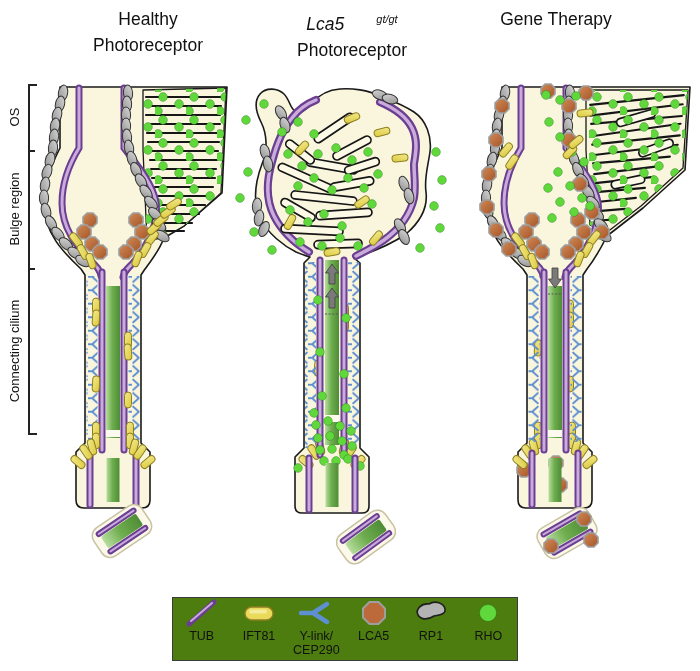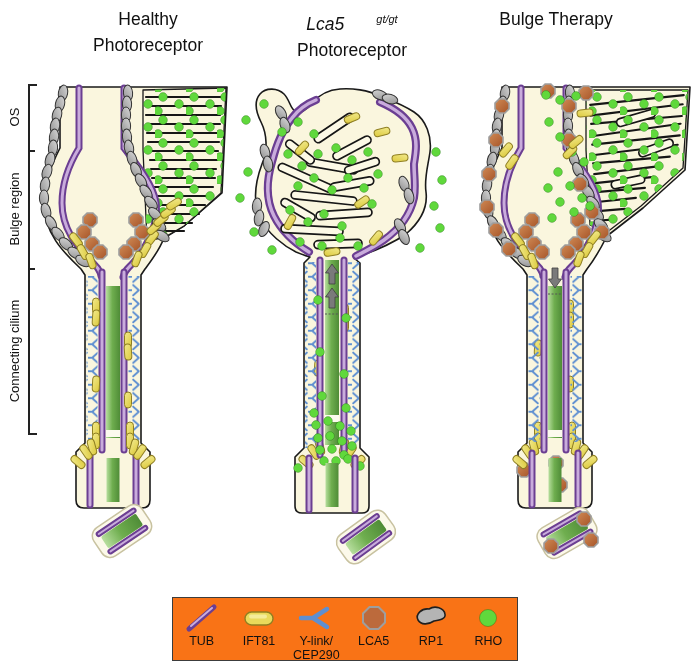--- a/index.html
+++ b/index.html
@@ -9,22 +9,22 @@
   .title{position:absolute;top:6px;width:230px;transform:translateX(-50%);
          text-align:center;font-size:17.5px;line-height:26px;color:#111;}
   .title i{font-style:italic;}
   .title sup{font-size:11px;font-style:italic;padding-left:32px;}
   
   .bracket-line{position:absolute;background:#222;}
   .vlabel{position:absolute;transform:translate(-50%,-50%) rotate(-90deg);
           white-space:nowrap;font-size:13px;color:#111;}
   
   .legend{position:absolute;left:172px;top:597px;width:346px;height:64px;
-          border:1.5px solid #3c3c3c;background:#f97316;display:flex;
-          justify-content:space-around;align-items:flex-start;padding-top:5px;box-sizing:border-box;}
+          border:1.5px solid #3c3c3c;background:#4d7c0f;display:flex;
+          justify-content:space-around;align-items:flex-start;box-sizing:border-box;}
   .legend-item{display:flex;flex-direction:column;align-items:center;width:47px;}
   .legend-label{font-size:12.5px;line-height:14px;margin-top:1px;text-align:center;white-space:pre-line;}
   
   .membrane{fill:var(--cyto);stroke:var(--mem);stroke-width:1.6;stroke-linejoin:round;}
   .disc-area{fill:var(--cyto);stroke:var(--mem);stroke-width:1.3;stroke-linejoin:round;}
   .disc-line{stroke:var(--disc);stroke-width:2.2;stroke-linecap:round;fill:none;}
   .loop{fill:#FCF9E6;stroke:var(--disc);stroke-width:1.7;}
   .tub-d{stroke:var(--tubD);stroke-width:7;fill:none;stroke-linecap:round;}
   .tub-l{stroke:var(--tubL);stroke-width:3;fill:none;stroke-linecap:round;}
   .tub-d8{stroke:var(--tubD);stroke-width:8;fill:none;stroke-linecap:round;}
@@ -52,21 +52,21 @@
 
   <div class="title" style="left:148px">
     <div>Healthy</div>
     <div>Photoreceptor</div>
   </div>
   <div class="title" style="left:352px">
     <div><i>Lca5</i><sup>gt/gt</sup></div>
     <div>Photoreceptor</div>
   </div>
   <div class="title" style="left:556px">
-    <div>Bulge Therapy</div>
+    <div>Gene Therapy</div>
   </div>
 
   <div class="bracket-line" style="left:28px;top:84px;width:1.5px;height:350px"></div>
   <div class="bracket-line" style="left:28px;top:84px;width:9px;height:1.5px"></div>
   <div class="bracket-line" style="left:28px;top:150px;width:7px;height:1.5px"></div>
   <div class="bracket-line" style="left:28px;top:268px;width:7px;height:1.5px"></div>
   <div class="bracket-line" style="left:28px;top:433px;width:9px;height:1.5px"></div>
   <div class="vlabel" style="left:14px;top:117px">OS</div>
   <div class="vlabel" style="left:14px;top:209px">Bulge region</div>
   <div class="vlabel" style="left:14px;top:351px">Connecting cilium</div>

